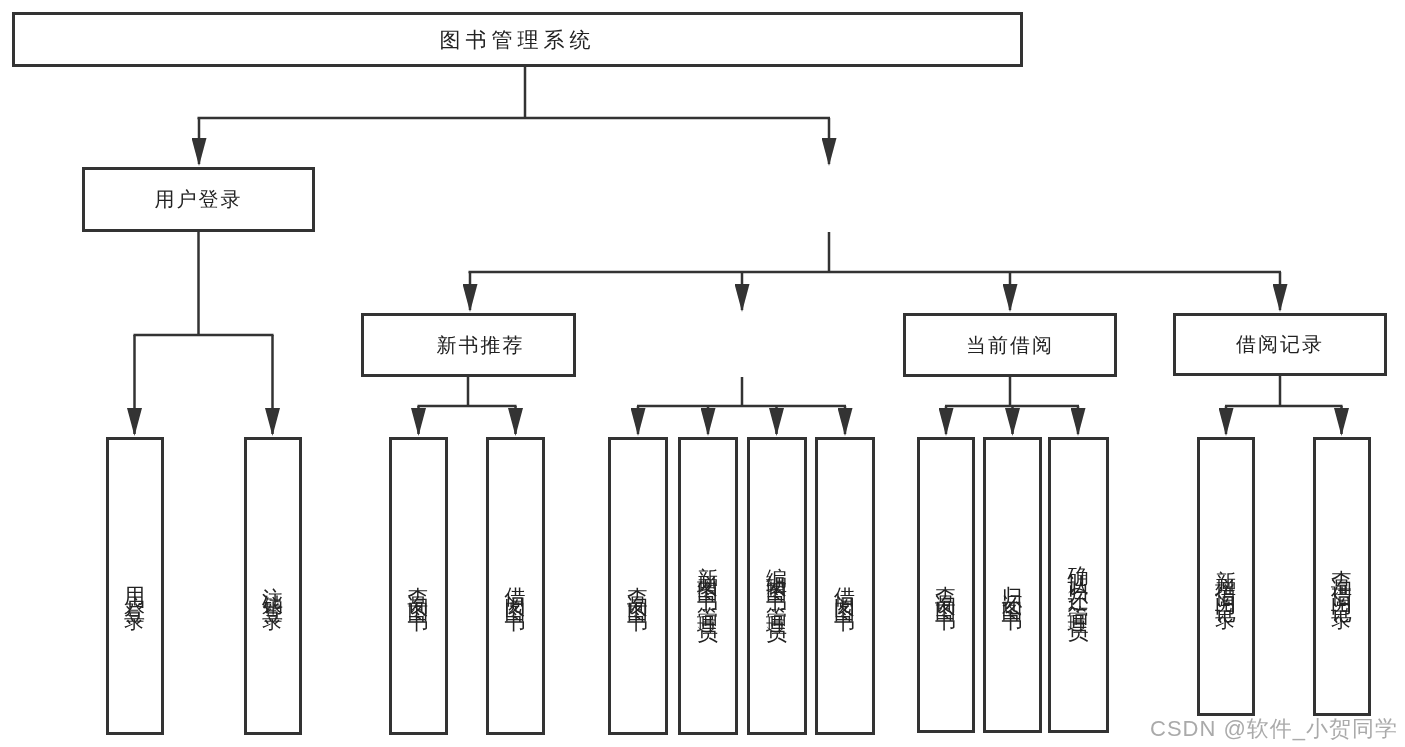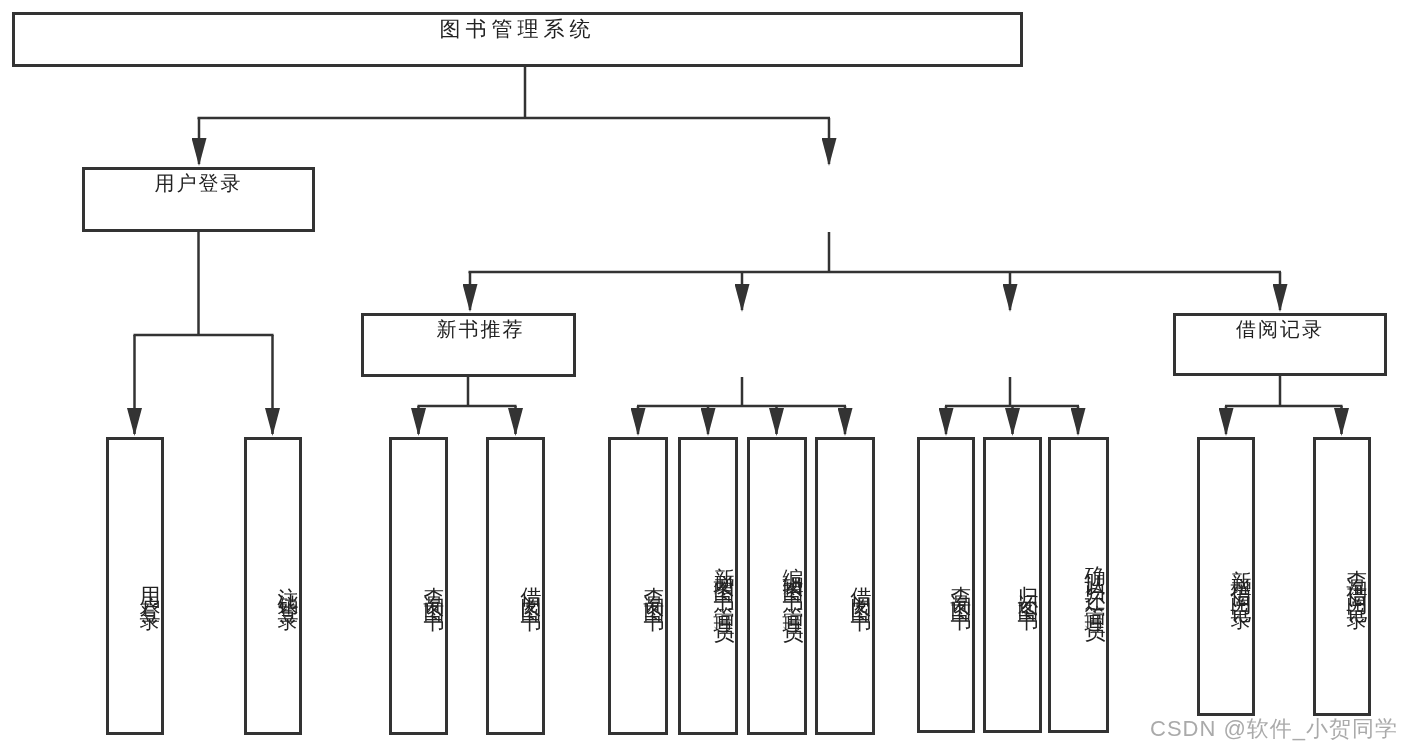--- a/index.html
+++ b/index.html
@@ -22,20 +22,21 @@
     width: 1405px;
     height: 747px;
     z-index: 1;
   }
   .node {
     position: absolute;
     box-sizing: border-box;
     background: #ffffff;
     border: 3px solid #333333;
     display: flex;
+    align-items: center;
     justify-content: center;
     z-index: 2;
   }
   .hnode {
     font-size: 20px;
     letter-spacing: 2px;
     white-space: nowrap;
   }
   .root-node {
     font-size: 21px;
@@ -119,20 +120,23 @@
     <span>图书管理系统</span>
   </div>
 
   <div class="node hnode" style="left:82px; top:167px; width:233px; height:65px;">
     <span>用户登录</span>
   </div>
 
   <div class="node hnode" style="left:361px; top:313px; width:215px; height:64px;padding-left:24px;">
     <span>新书推荐</span>
   </div>
+  <div class="node hnode" style="left:903px; top:313px; width:214px; height:64px;">
+    <span>当前借阅</span>
+  </div>
   <div class="node hnode" style="left:1173px; top:313px; width:214px; height:63px;">
     <span>借阅记录</span>
   </div>
 
   <div class="node leaf" style="left:106px; top:437px; width:58px; height:298px;">
     <span>用户登录</span>
   </div>
   <div class="node leaf" style="left:244px; top:437px; width:58px; height:298px;">
     <span>注销登录</span>
   </div>

